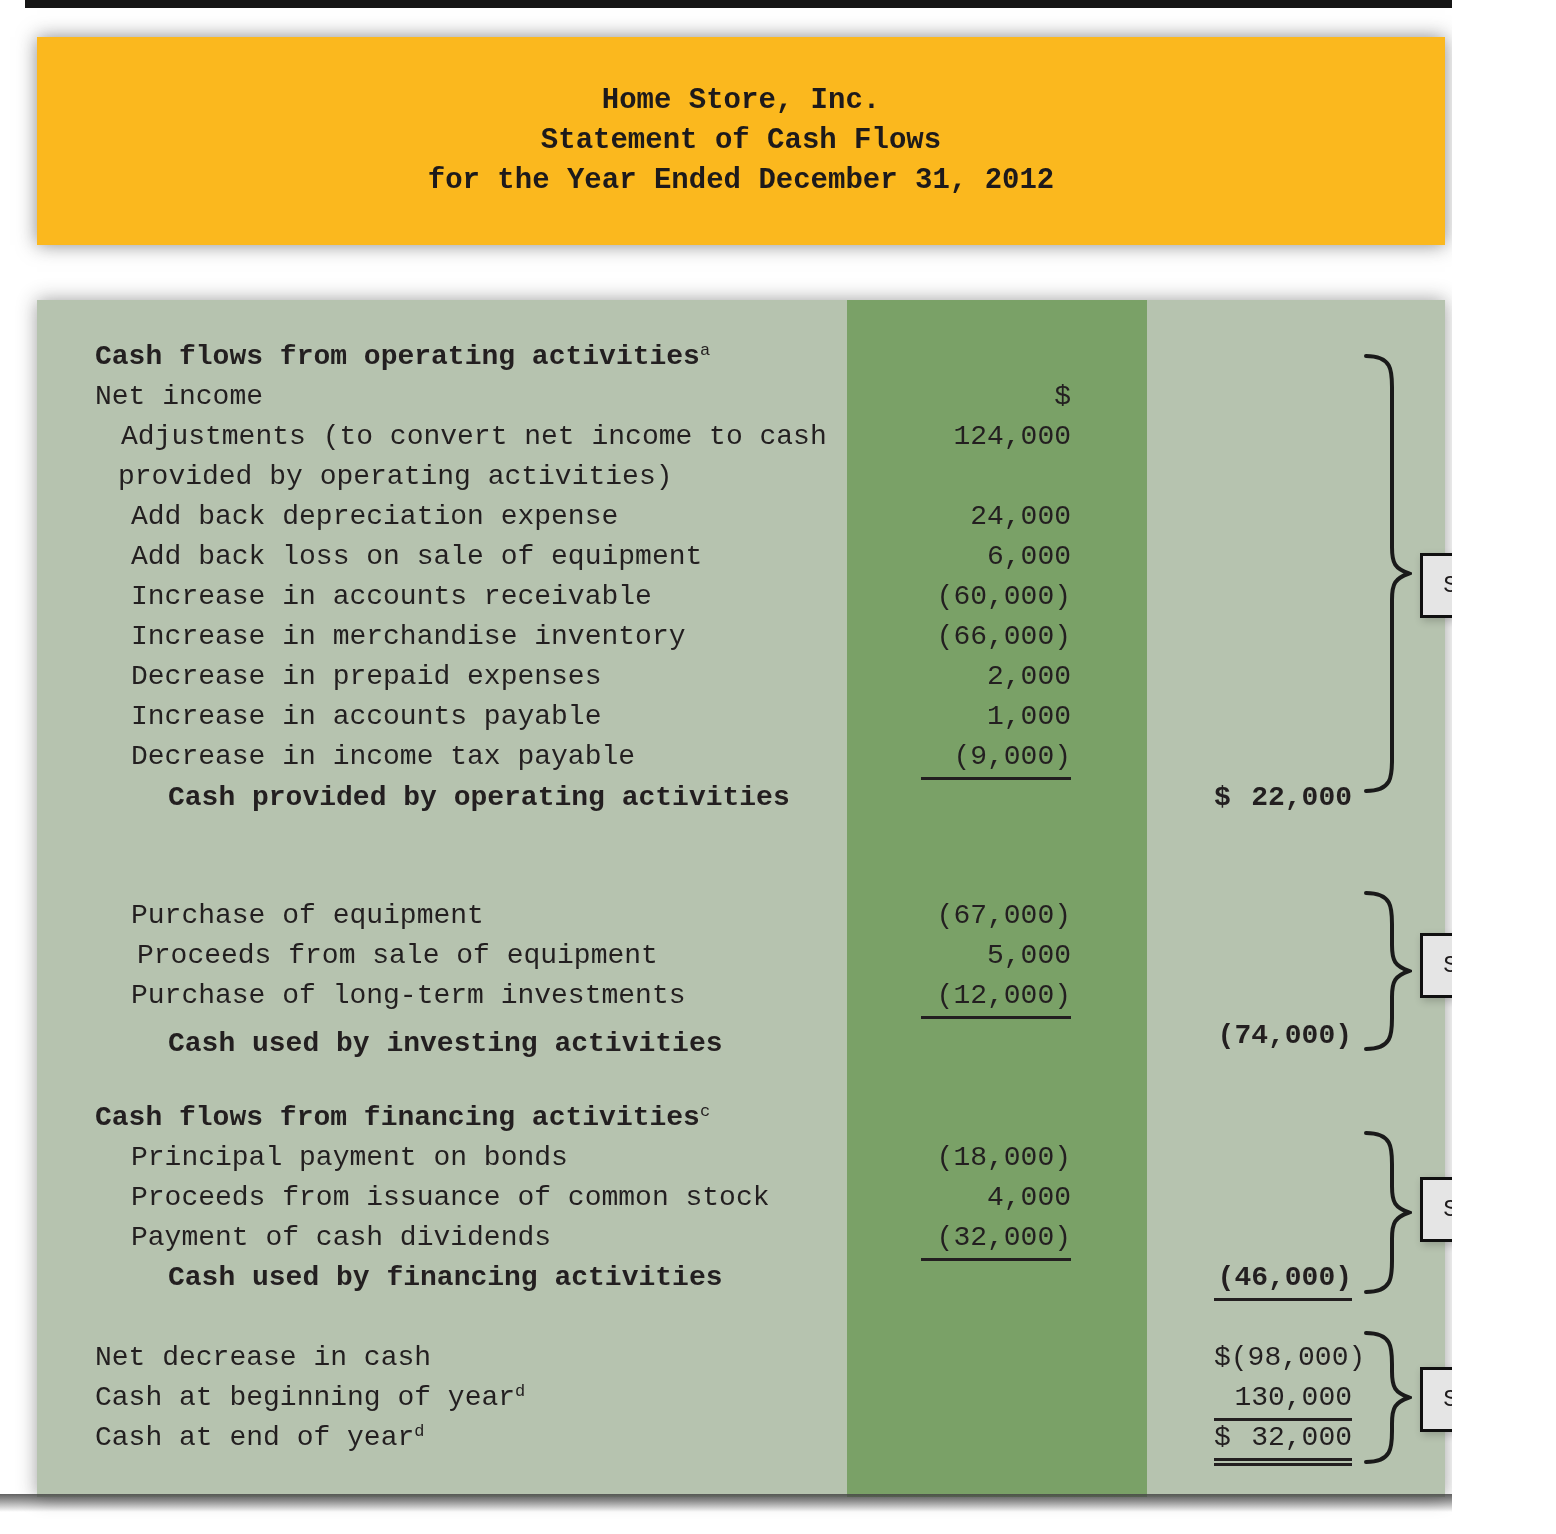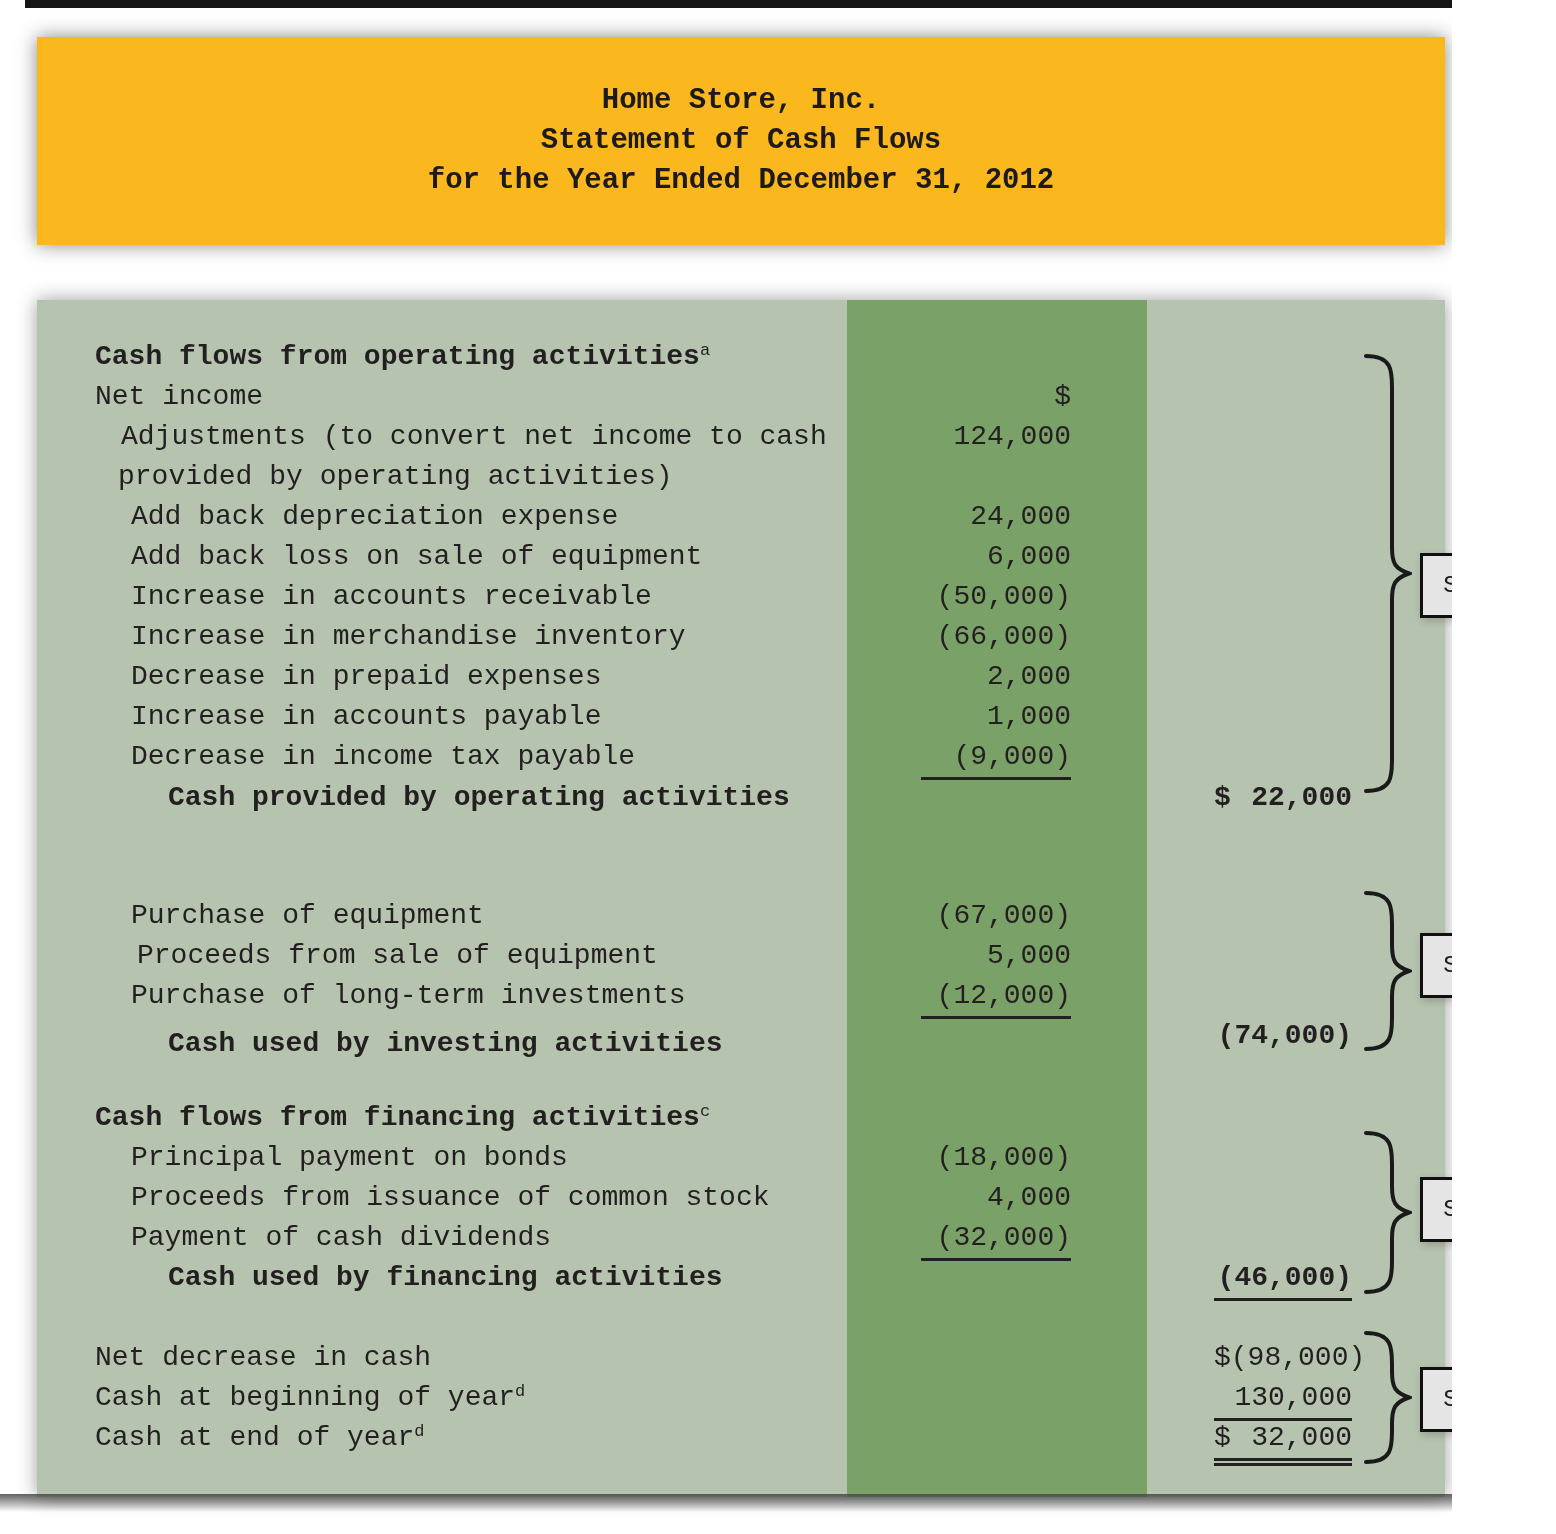--- a/index.html
+++ b/index.html
@@ -81,21 +81,21 @@
         <div class="row" style="top: 197px;">
           <span class="label" style="left: 94px;">Add back depreciation expense</span>
           <span class="col1">24,000</span>
         </div>
         <div class="row" style="top: 237px;">
           <span class="label" style="left: 94px;">Add back loss on sale of equipment</span>
           <span class="col1">6,000</span>
         </div>
         <div class="row" style="top: 277px;">
           <span class="label" style="left: 94px;">Increase in accounts receivable</span>
-          <span class="col1">(50,000)</span>
+          <span class="col1">(60,000)</span>
         </div>
         <div class="row" style="top: 317px;">
           <span class="label" style="left: 94px;">Increase in merchandise inventory</span>
           <span class="col1">(66,000)</span>
         </div>
         <div class="row" style="top: 357px;">
           <span class="label" style="left: 94px;">Decrease in prepaid expenses</span>
           <span class="col1">2,000</span>
         </div>
         <div class="row" style="top: 397px;">

